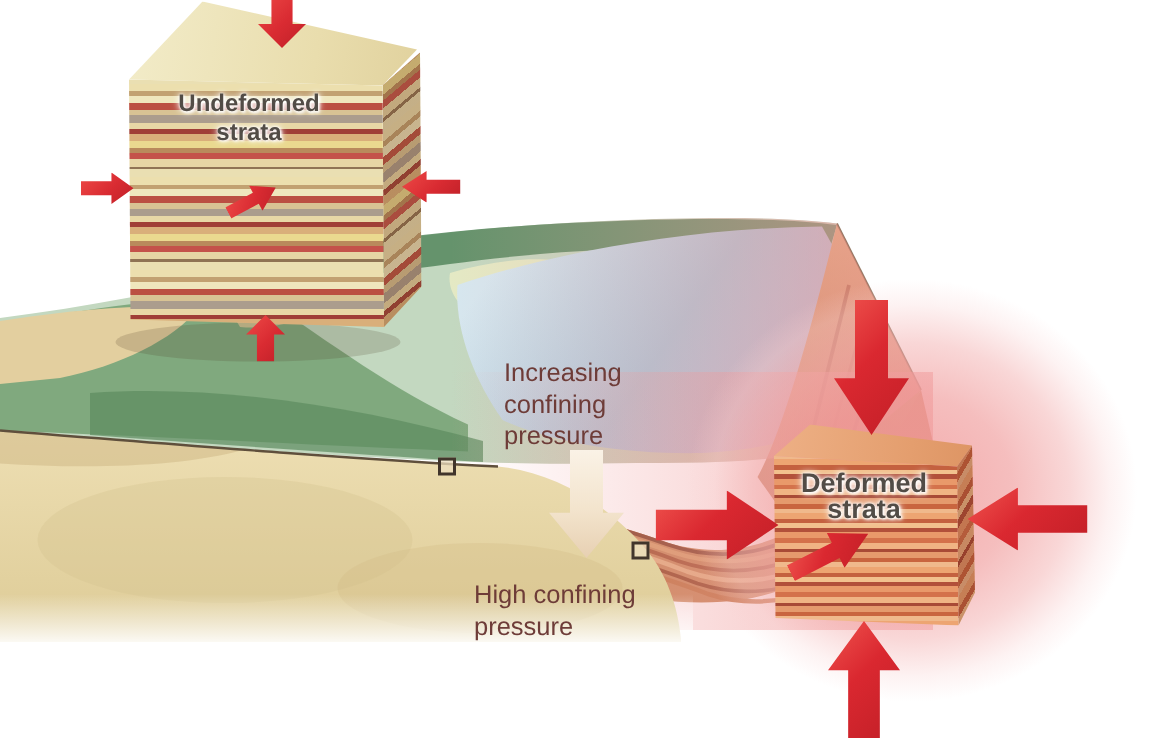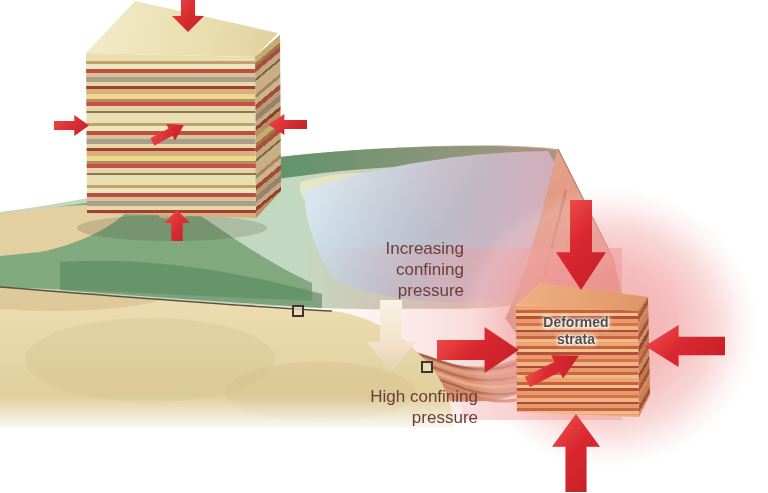--- a/index.html
+++ b/index.html
@@ -79,23 +79,23 @@
       #e59a6d 26px 30px,#c9653f 30px 33px,#f0b98c 33px 36px);
   }
 
   
   .block-label{
     position:absolute;text-align:center;font-weight:bold;color:#524c46;
     text-shadow:0 0 2px #fff,0 0 4px #fff,0 0 6px rgba(255,255,255,.85),1px 1px 2px #fff;
     line-height:19px;
   }
   .u-label{left:28px;top:66px;width:120px;font-size:16px;}
-  .d-label{left:18px;top:44px;width:106px;font-size:14px;line-height:17px;}
+  .d-label{left:18px;top:44px;width:106px;font-size:18px;line-height:17px;}
   .annotation{
-    position:absolute;z-index:3;text-align:right;color:#6e3c38;
+    position:absolute;z-index:3;text-align:left;color:#6e3c38;
     font-size:17px;line-height:21px;
   }
   .ann-increasing{left:336px;top:238px;width:128px;}
   .ann-high{left:316px;top:386px;width:162px;}
 
   
   .glow{
     left:458px;top:186px;width:326px;height:300px;z-index:2;
     background:radial-gradient(ellipse closest-side at 46% 47%,
       rgba(240,150,150,.8) 0%,rgba(240,155,155,.65) 45%,
@@ -197,20 +197,21 @@
 
   <div class="arrow cream a-down z3" style="left:366px;top:300px;width:50px;height:72px;"></div>
 
   <div class="sample-square" style="left:292px;top:305px;"></div>
   <div class="sample-square" style="left:421px;top:361px;"></div>
 
   <div class="block u-block">
     <div class="face u-top"></div>
     <div class="face u-side"></div>
     <div class="face u-front"></div>
+    <div class="block-label u-label">Undeformed strata</div>
   </div>
 
   <div class="arrow red-small a-down z5" style="left:172px;top:-6px;width:32px;height:38px;"></div>
   <div class="arrow red-small a-right z5" style="left:54px;top:115px;width:35px;height:21px;"></div>
   <div class="arrow red-small a-left z5" style="left:268px;top:114px;width:39px;height:21px;"></div>
   <div class="arrow red-small a-up z5" style="left:164px;top:210px;width:26px;height:31px;"></div>
   <div class="arrow red-small a-right z5" style="left:150px;top:124px;width:36px;height:19px;transform:rotate(-28deg);"></div>
 
   <div class="block d-block">
     <div class="face d-top"></div>

